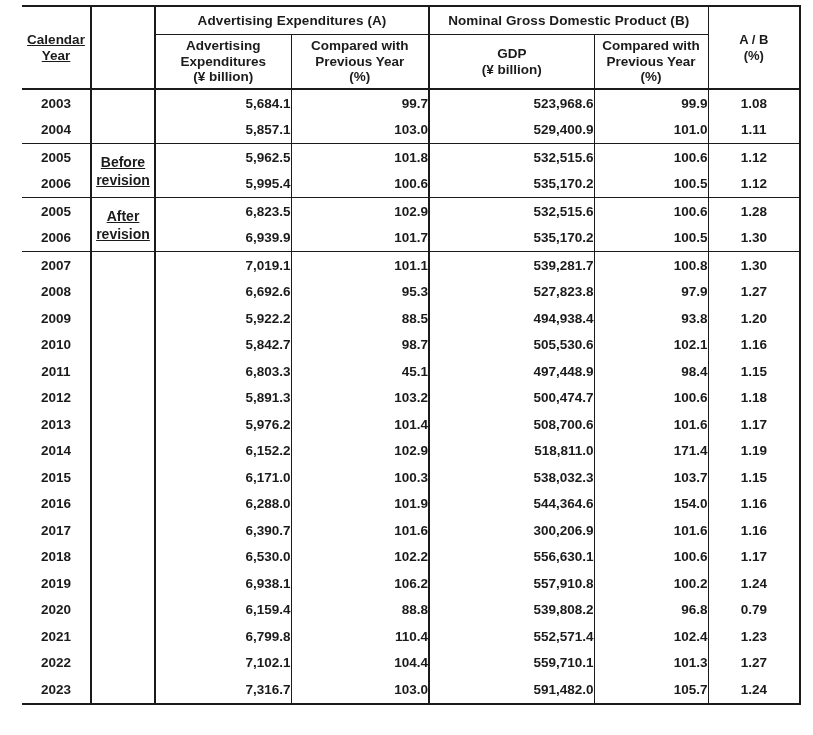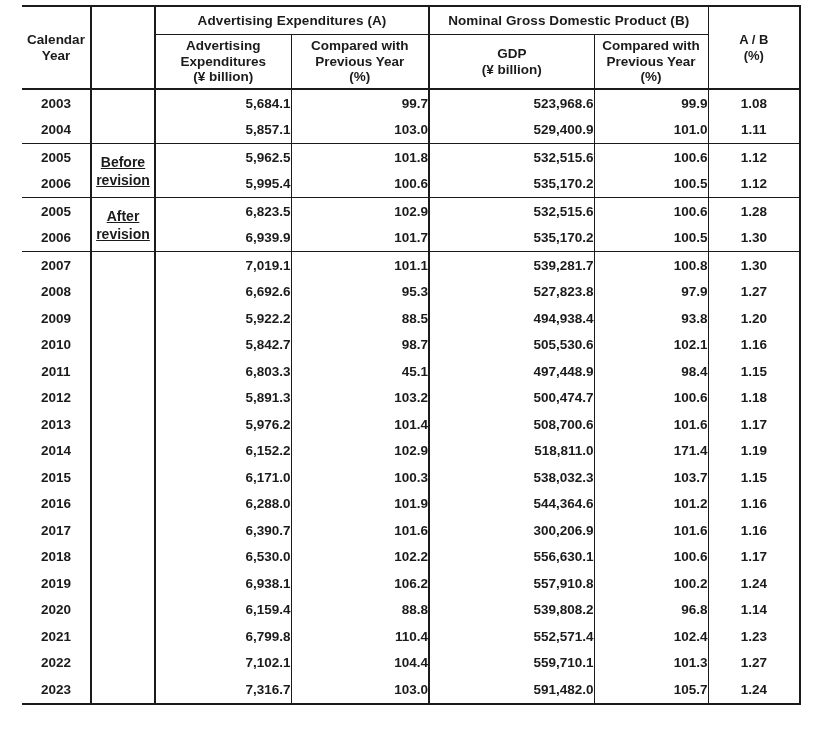--- a/index.html
+++ b/index.html
@@ -60,20 +60,21 @@
     text-align: center;
     height: 53px;
     font-size: 13.5px;
     line-height: 15.5px;
     padding: 0 3px;
   }
   .hdr-year {
     text-align: center;
     font-size: 13.5px;
     line-height: 15.5px;
+    text-decoration: underline;
   }
   .hdr-ab {
     text-align: center;
     font-size: 13px;
     line-height: 15.5px;
   }
 
   
   .yr {
     text-align: center;
@@ -279,21 +280,21 @@
           <td class="num br-heavy">100.3</td>
           <td class="num br-thin">538,032.3</td>
           <td class="num br-thin">103.7</td>
           <td class="num-ab br-heavy">1.15</td>
         </tr>
         <tr>
           <td class="yr br-heavy">2016</td>
           <td class="num br-thin">6,288.0</td>
           <td class="num br-heavy">101.9</td>
           <td class="num br-thin">544,364.6</td>
-          <td class="num br-thin">101.2</td>
+          <td class="num br-thin">154.0</td>
           <td class="num-ab br-heavy">1.16</td>
         </tr>
         <tr>
           <td class="yr br-heavy">2017</td>
           <td class="num br-thin">6,390.7</td>
           <td class="num br-heavy">101.6</td>
           <td class="num br-thin">300,206.9</td>
           <td class="num br-thin">101.6</td>
           <td class="num-ab br-heavy">1.16</td>
         </tr>
@@ -312,21 +313,21 @@
           <td class="num br-thin">557,910.8</td>
           <td class="num br-thin">100.2</td>
           <td class="num-ab br-heavy">1.24</td>
         </tr>
         <tr>
           <td class="yr br-heavy">2020</td>
           <td class="num br-thin">6,159.4</td>
           <td class="num br-heavy">88.8</td>
           <td class="num br-thin">539,808.2</td>
           <td class="num br-thin">96.8</td>
-          <td class="num-ab br-heavy">1.14</td>
+          <td class="num-ab br-heavy">0.79</td>
         </tr>
         <tr>
           <td class="yr br-heavy">2021</td>
           <td class="num br-thin">6,799.8</td>
           <td class="num br-heavy">110.4</td>
           <td class="num br-thin">552,571.4</td>
           <td class="num br-thin">102.4</td>
           <td class="num-ab br-heavy">1.23</td>
         </tr>
         <tr>

